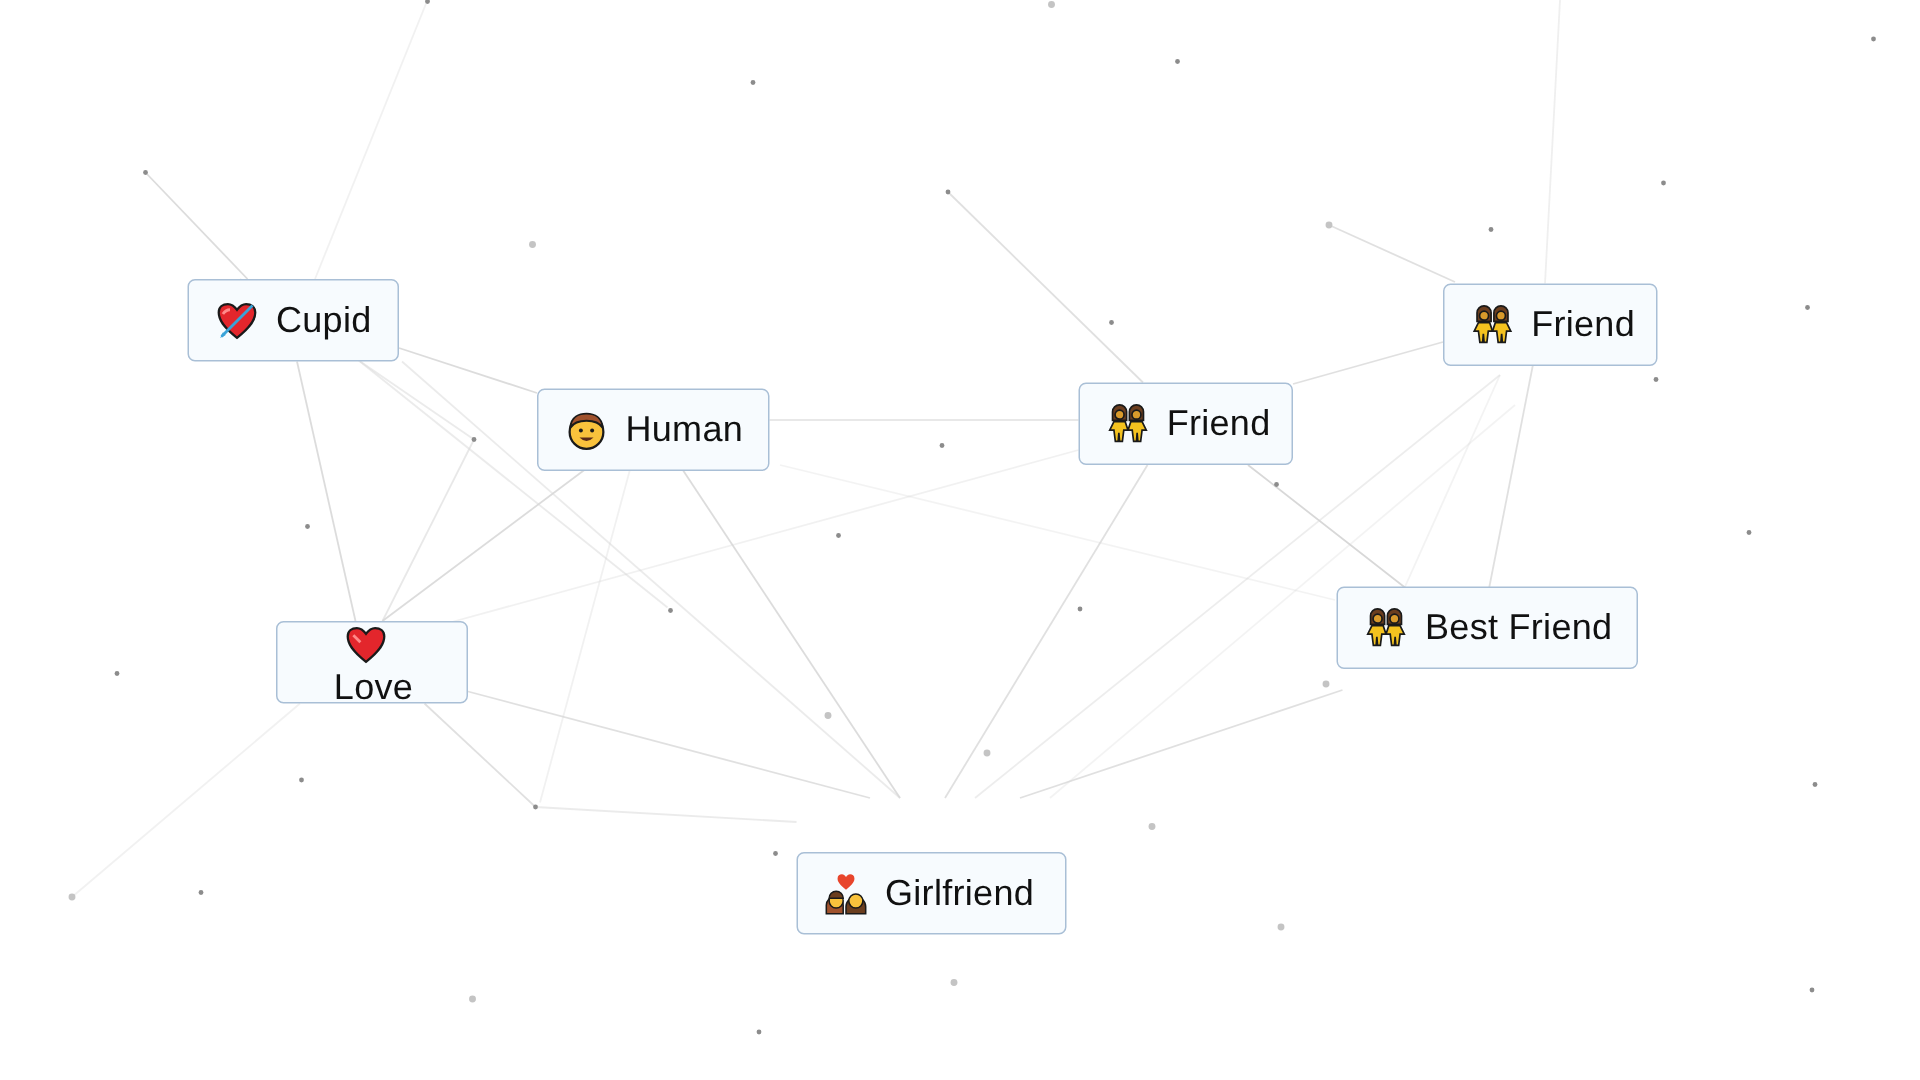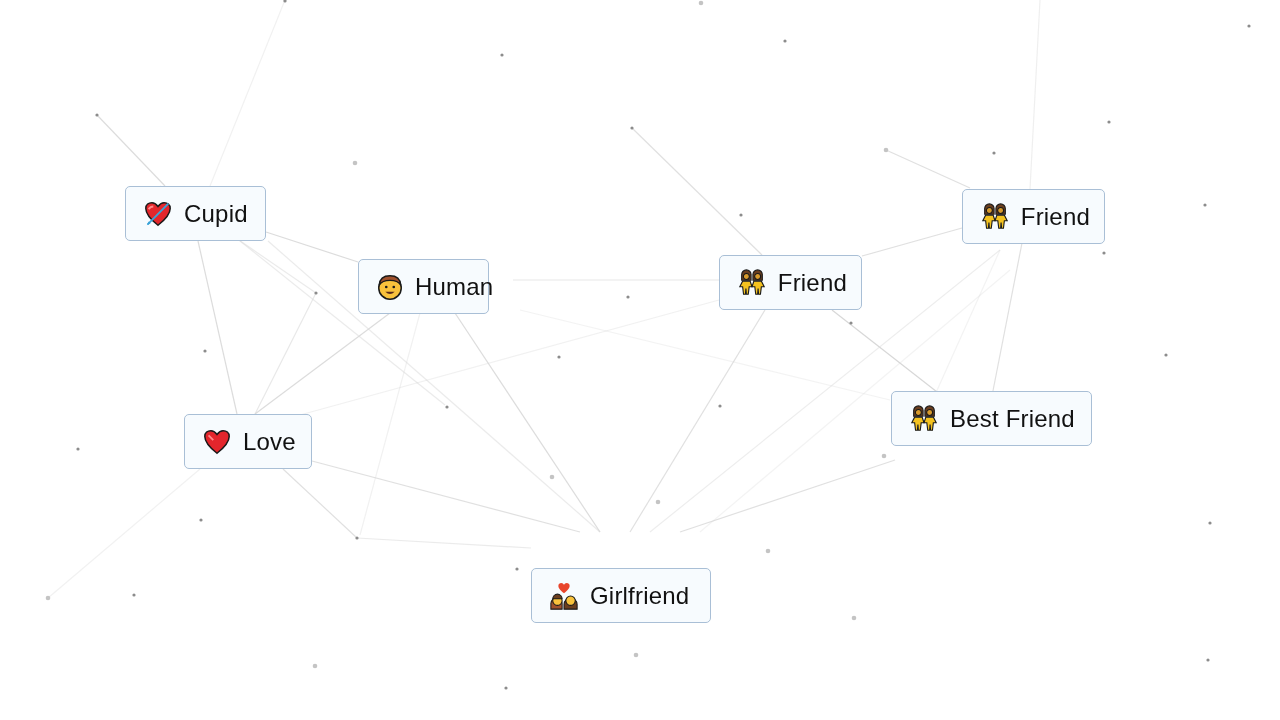--- a/index.html
+++ b/index.html
@@ -114,21 +114,21 @@
     <span class="emoji">
       <svg viewBox="0 0 32 32">
           <path d="M16 28 C6 20 3 15 3 10 C3 6 6 4 9.5 4 C12.5 4 14.5 6 16 8 C17.5 6 19.5 4 22.5 4 C26 4 29 6 29 10 C29 15 26 20 16 28Z" fill="#e3262c" stroke="#1a1a1a" stroke-width="1.6"></path>
           <path d="M6 11 Q8 8 11 8" stroke="#ff8a8a" stroke-width="2" fill="none"></path>
           <line x1="5" y1="27" x2="27" y2="5" stroke="#3aa3d8" stroke-width="2"></line>
           <path d="M4 28 L8 26 L6 24Z" fill="#3aa3d8"></path>
         </svg>
     </span>
     <span class="label">Cupid</span>
   </div>
-  <div class="node" style="left: 358px; top: 259px; width: 131px;">
+  <div class="node" style="left: 358px; top: 259px; width: 155px;">
     <span class="emoji">
       <svg viewBox="0 0 32 32">
           <circle cx="16" cy="17" r="12" fill="#f9c23c" stroke="#1a1a1a" stroke-width="1.6"></circle>
           <path d="M4.5 14 C5 6 11 4 16 4 C22 4 27 7 27.5 14 C25 10 20 9 16 9 C12 9 7 10 4.5 14Z" fill="#a0522d" stroke="#1a1a1a" stroke-width="1.4"></path>
           <circle cx="12" cy="16" r="1.4" fill="#1a1a1a"></circle>
           <circle cx="20" cy="16" r="1.4" fill="#1a1a1a"></circle>
           <path d="M11 21 Q16 26 21 21Z" fill="#5a2a1a"></path>
         </svg>
     </span>
     <span class="label">Human</span>
@@ -171,21 +171,21 @@
             <circle cx="10" cy="9" r="3.2" fill="#d99a2b"></circle>
             <path d="M6 14 h8 l2 6 h-3 l-1 8 h-2 l-0.5-6 -0.5 6 h-2 l-1-8 h-3Z" fill="#f4c21f"></path>
             <path d="M17 7 a5 5 0 0 1 10 0 v6 h-10Z" fill="#6b3e1f"></path>
             <circle cx="22" cy="9" r="3.2" fill="#d99a2b"></circle>
             <path d="M18 14 h8 l3 6 h-3 l-1 8 h-2 l-0.5-6 -0.5 6 h-2 l-1-8 h-3Z" fill="#f4c21f"></path>
           </g>
         </svg>
     </span>
     <span class="label">Best Friend</span>
   </div>
-  <div class="node" style="left: 184px; top: 414px; width: 128px;">
+  <div class="node" style="left: 184px; top: 414px; width: 128px; flex-direction: column;">
     <span class="emoji">
       <svg viewBox="0 0 32 32">
           <path d="M16 28 C6 20 3 15 3 10 C3 6 6 4 9.5 4 C12.5 4 14.5 6 16 8 C17.5 6 19.5 4 22.5 4 C26 4 29 6 29 10 C29 15 26 20 16 28Z" fill="#e3262c" stroke="#1a1a1a" stroke-width="1.6"></path>
           <path d="M7 9 L12 14" stroke="#ff8a8a" stroke-width="2"></path>
         </svg>
     </span>
     <span class="label">Love</span>
   </div>
   <div class="node" style="left: 531px; top: 532px; width: 180px; margin-top: 36px;">
     <span class="emoji">

